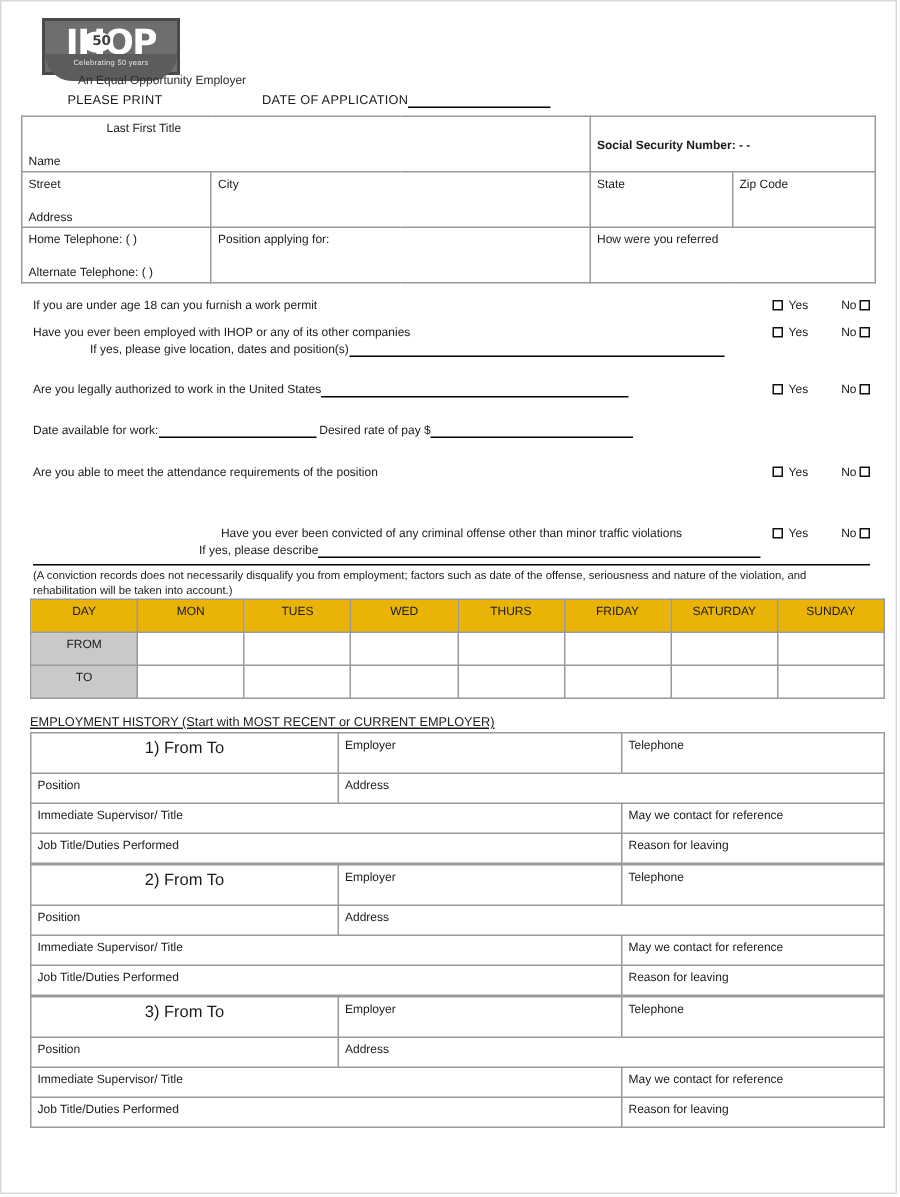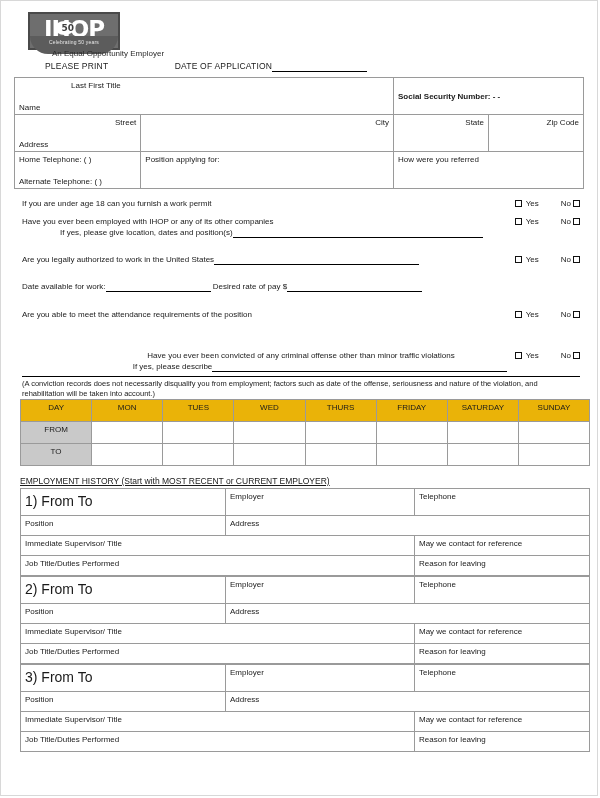--- a/index.html
+++ b/index.html
@@ -139,21 +139,21 @@
     vertical-align: top;
     padding: 3px 4px;
     color: #1a1a1a;
   }
 
   
   .idtable td { height: 14px; }
   .cell-name { position: relative; height: 30px !important; }
   .cell-name .lfm { padding-left: 52px; display: block; }
   .cell-name .nm { position: absolute; left: 4px; bottom: 2px; }
-  .cell-addr { position: relative; height: 30px !important; text-align: right; }
+  .cell-addr { position: relative; height: 30px !important; }
   .cell-addr .st { display: block; }
   .cell-addr .ad { position: absolute; left: 4px; bottom: 2px; }
   .cell-tel { position: relative; height: 30px !important; }
   .cell-tel .t2 { position: absolute; left: 4px; bottom: 2px; }
 
   
   .questions {
     margin-top: 10px;
     padding-left: 8px;
     padding-right: 4px;
@@ -215,21 +215,21 @@
   .avail .rowlab { background: #c9c9c9; font-size: 8px; }
 
   
   .emp-label {
     font-size: 8.5px;
     margin: 10px 0 2px 6px;
     text-decoration: underline;
   }
   .emp { margin-left: 6px; width: 565px; margin-bottom: 0; }
   .emp td { height: 13px; }
-  .emp .big { font-size: 14px; padding-top: 4px; padding-bottom: 4px; }
+  .emp .big { font-size: 11px; padding-top: 4px; padding-bottom: 4px; text-align: center; }
   .emp .r1 td { height: 18px; }
 </style>
 </head>
 <body>
 
 <div class="page">
 <div class="inner">
 
   <div class="header">
     <div class="logo">

